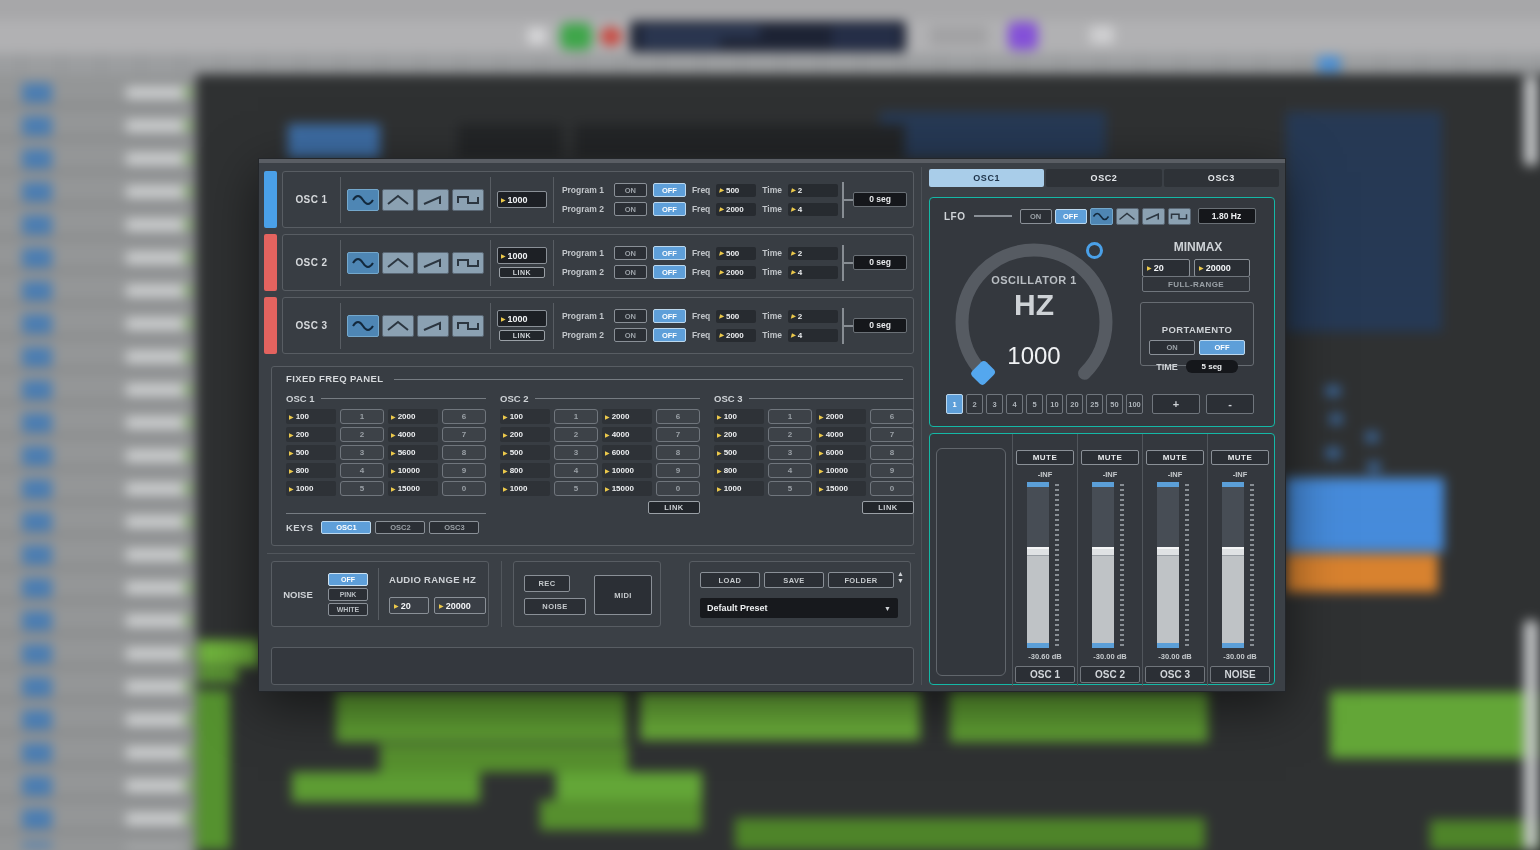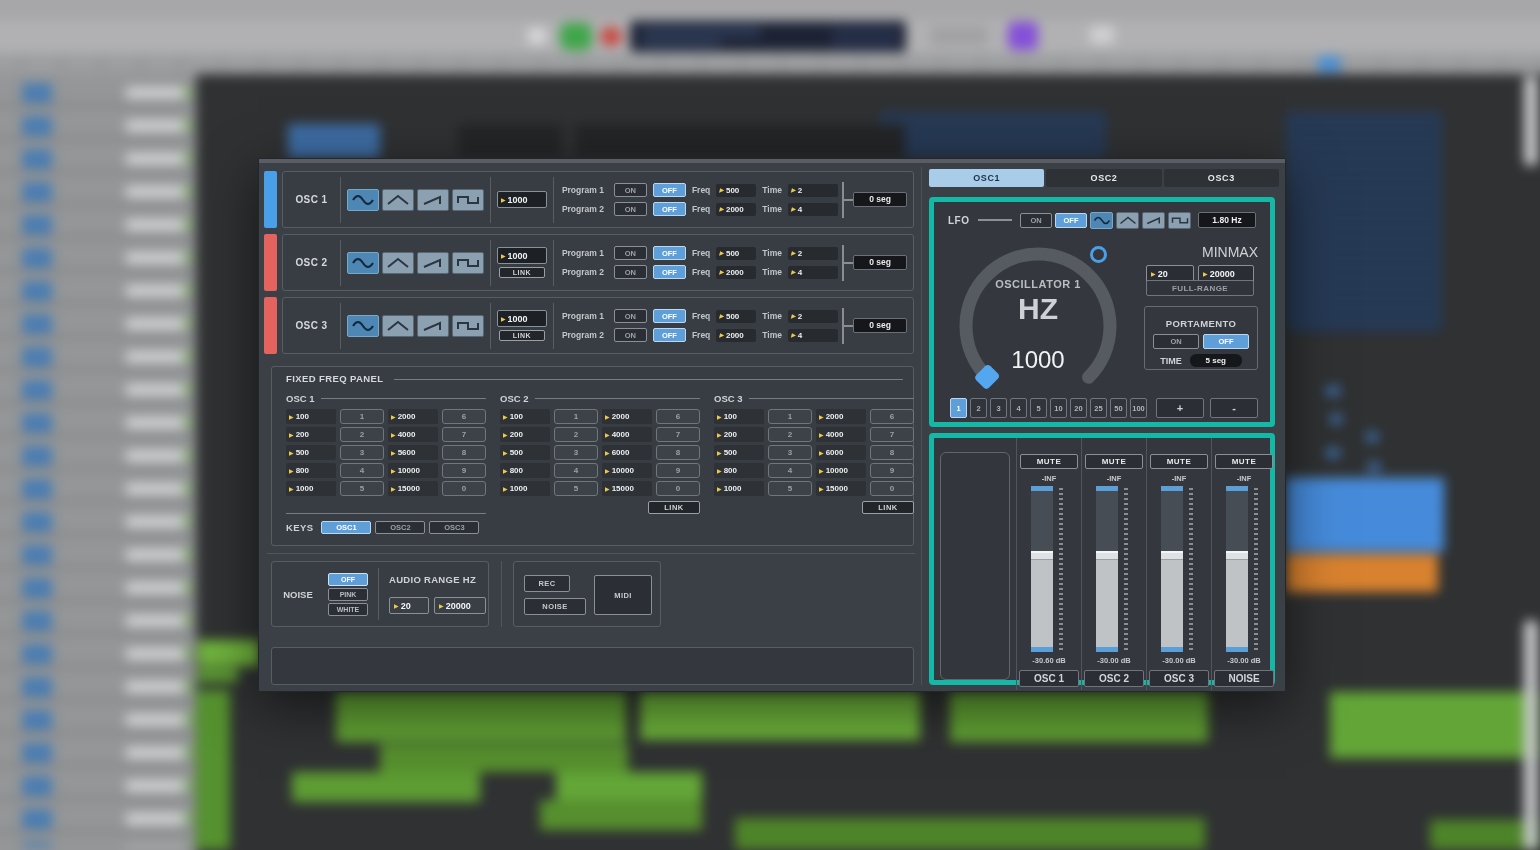--- a/index.html
+++ b/index.html
@@ -27,21 +27,21 @@
   .darkblock{background:#232527;}
   .blueband{background:#3f86d8;background-image:repeating-linear-gradient(to bottom,#5a9ae2 0 3px,transparent 3px 12px);}
   .orangeband{background:#d8822f;}
   .scrollbar{background:#c6c8ca;border-radius:6px;}
   
   .plugin{left:258px;top:158px;width:1028px;height:534px;background:#3b4046;border:1px solid #23262a;
     box-shadow:0 14px 50px rgba(0,0,0,.55);z-index:5;}
   .plugin::before{content:"";position:absolute;left:0;top:0;right:0;height:4px;background:#5a5e64;}
   .colsep{left:662px;top:8px;width:1px;height:518px;background:#4c5157;}
   .panelbox{background:#383d43;border:1px solid #585d63;border-radius:3px;}
-  .darkpanel{background:#34383e;border:5px solid #14b8a6;border-radius:4px;}
+  .darkpanel{background:#34383e;border:1px solid #14b8a6;border-radius:4px;}
   
   .stripe{left:5px;width:13px;height:57px;border-radius:2px;}
   .osc-row{left:23px;width:632px;height:57px;display:flex;align-items:center;padding:0 6px;}
   .osc-label{width:52px;text-align:center;font-size:10px;font-weight:bold;color:#d6d9dc;letter-spacing:.4px;}
   .vdiv{width:1px;height:46px;background:#585d63;margin:0 6px;flex:none;}
   .waves{display:flex;gap:3px;}
   .wave{width:32px;height:22px;background:#8ba1b2;border:1px solid #5a6774;border-radius:2px;padding:0;
     display:flex;align-items:center;justify-content:center;}
   .wave svg{stroke:#2c3640;fill:none;stroke-width:2;}
   .wave.sel{background:#4e86b4;border-color:#74a8cc;}
@@ -130,28 +130,28 @@
   .smwave{width:23px;height:17px;}
   .smwave svg{stroke-width:2;}
   .ratebox{width:58px;height:16px;background:#15171b;border:1px solid #6a7076;border-radius:2px;
     color:#eef0f2;font-size:8.5px;font-weight:bold;text-align:center;line-height:14px;margin-left:4px;}
   .led{position:absolute;left:156px;top:44px;width:17px;height:17px;border:3px solid #4aa0e8;border-radius:50%;}
   .knobtxt{position:absolute;left:14px;width:180px;text-align:center;color:#b9bec3;}
   .osctitle{top:76px;font-size:11px;font-weight:bold;letter-spacing:.5px;}
   .oscunit{top:90px;font-size:30px;font-weight:bold;color:#ced2d6;}
   .oscval{top:144px;font-size:24px;color:#f0f2f4;}
   .minmax{position:absolute;left:212px;top:42px;width:112px;}
-  .mmlabels{display:flex;justify-content:flex-end;font-size:14px;font-weight:normal;color:#cfd3d7;}
+  .mmlabels{display:flex;justify-content:center;font-size:12px;font-weight:bold;color:#cfd3d7;}
   .mmboxes{display:flex;gap:4px;margin-top:5px;}
   .mmbox{height:18px;background:#2a2e34;border:1px solid #8a9097;border-radius:2px;display:flex;align-items:center;gap:2px;padding:0 4px;}
   .mmbox .num{font-size:9px;font-weight:bold;color:#f2f4f6;}
   .fullrange{position:absolute;left:212px;top:78px;width:108px;height:16px;background:#31353b;border:1px solid #70767d;
     border-radius:2px;color:#9aa0a6;font-size:8px;font-weight:bold;padding:0;letter-spacing:.4px;}
   .portabox{position:absolute;left:210px;top:104px;width:114px;height:64px;border:1px solid #676c72;border-radius:3px;}
-  .portatitle{text-align:center;font-size:9.5px;font-weight:bold;color:#cfd3d7;margin-top:11px;letter-spacing:.4px;}
+  .portatitle{text-align:center;font-size:9.5px;font-weight:bold;color:#cfd3d7;margin-top:21px;letter-spacing:.4px;}
   .portabtns{display:flex;justify-content:center;gap:4px;margin-top:5px;}
   .portabtns .onbtn,.portabtns .offbtn{width:46px;height:15px;}
   .portatime{display:flex;align-items:center;justify-content:center;gap:8px;margin-top:5px;}
   .ptlabel{font-size:9px;font-weight:bold;color:#cfd3d7;}
   .ptbox{width:52px;height:13px;background:#15171b;border-radius:6px;color:#eef0f2;font-size:8px;font-weight:bold;
     text-align:center;line-height:13px;}
   .incs{position:absolute;left:16px;top:196px;display:flex;gap:3px;}
   .inc{width:17px;height:20px;background:#31353b;border:1px solid #70767d;border-radius:2px;
     color:#aeb4ba;font-size:7.5px;font-weight:bold;padding:0;}
   .incs .inc:first-child{background:#5e9fd9;border-color:#bcd8ee;color:#fff;}
@@ -710,20 +710,33 @@
     </div>
 
     <div class="abs vsep"></div>
 
     <div class="abs iobox panelbox">
       <button class="iobtn" style="left:10px;top:13px;width:46px;height:17px">REC</button>
       <button class="iobtn" style="left:10px;top:36px;width:62px;height:17px">NOISE</button>
       <button class="iobtn" style="left:80px;top:13px;width:58px;height:40px">MIDI</button>
     </div>
 
+    <div class="abs presetbox panelbox">
+      <button class="iobtn" style="left:10px;top:10px;width:60px;height:16px">LOAD</button>
+      <button class="iobtn" style="left:74px;top:10px;width:60px;height:16px">SAVE</button>
+      <button class="iobtn" style="left:138px;top:10px;width:66px;height:16px">FOLDER</button>
+      <div class="spinner">
+          <span>▲</span>
+          <span>▼</span>
+        </div>
+      <div class="dropdown">
+        <span class="cur">Default Preset</span>
+        <span class="caret">▼</span>
+      </div>
+    </div>
 
     <div class="abs emptybox"></div>
 
     <div class="abs tabs">
 
     <button class="tab">OSC1</button>
         <button class="tab">OSC2</button>
         <button class="tab">OSC3</button>
       </div>
 

